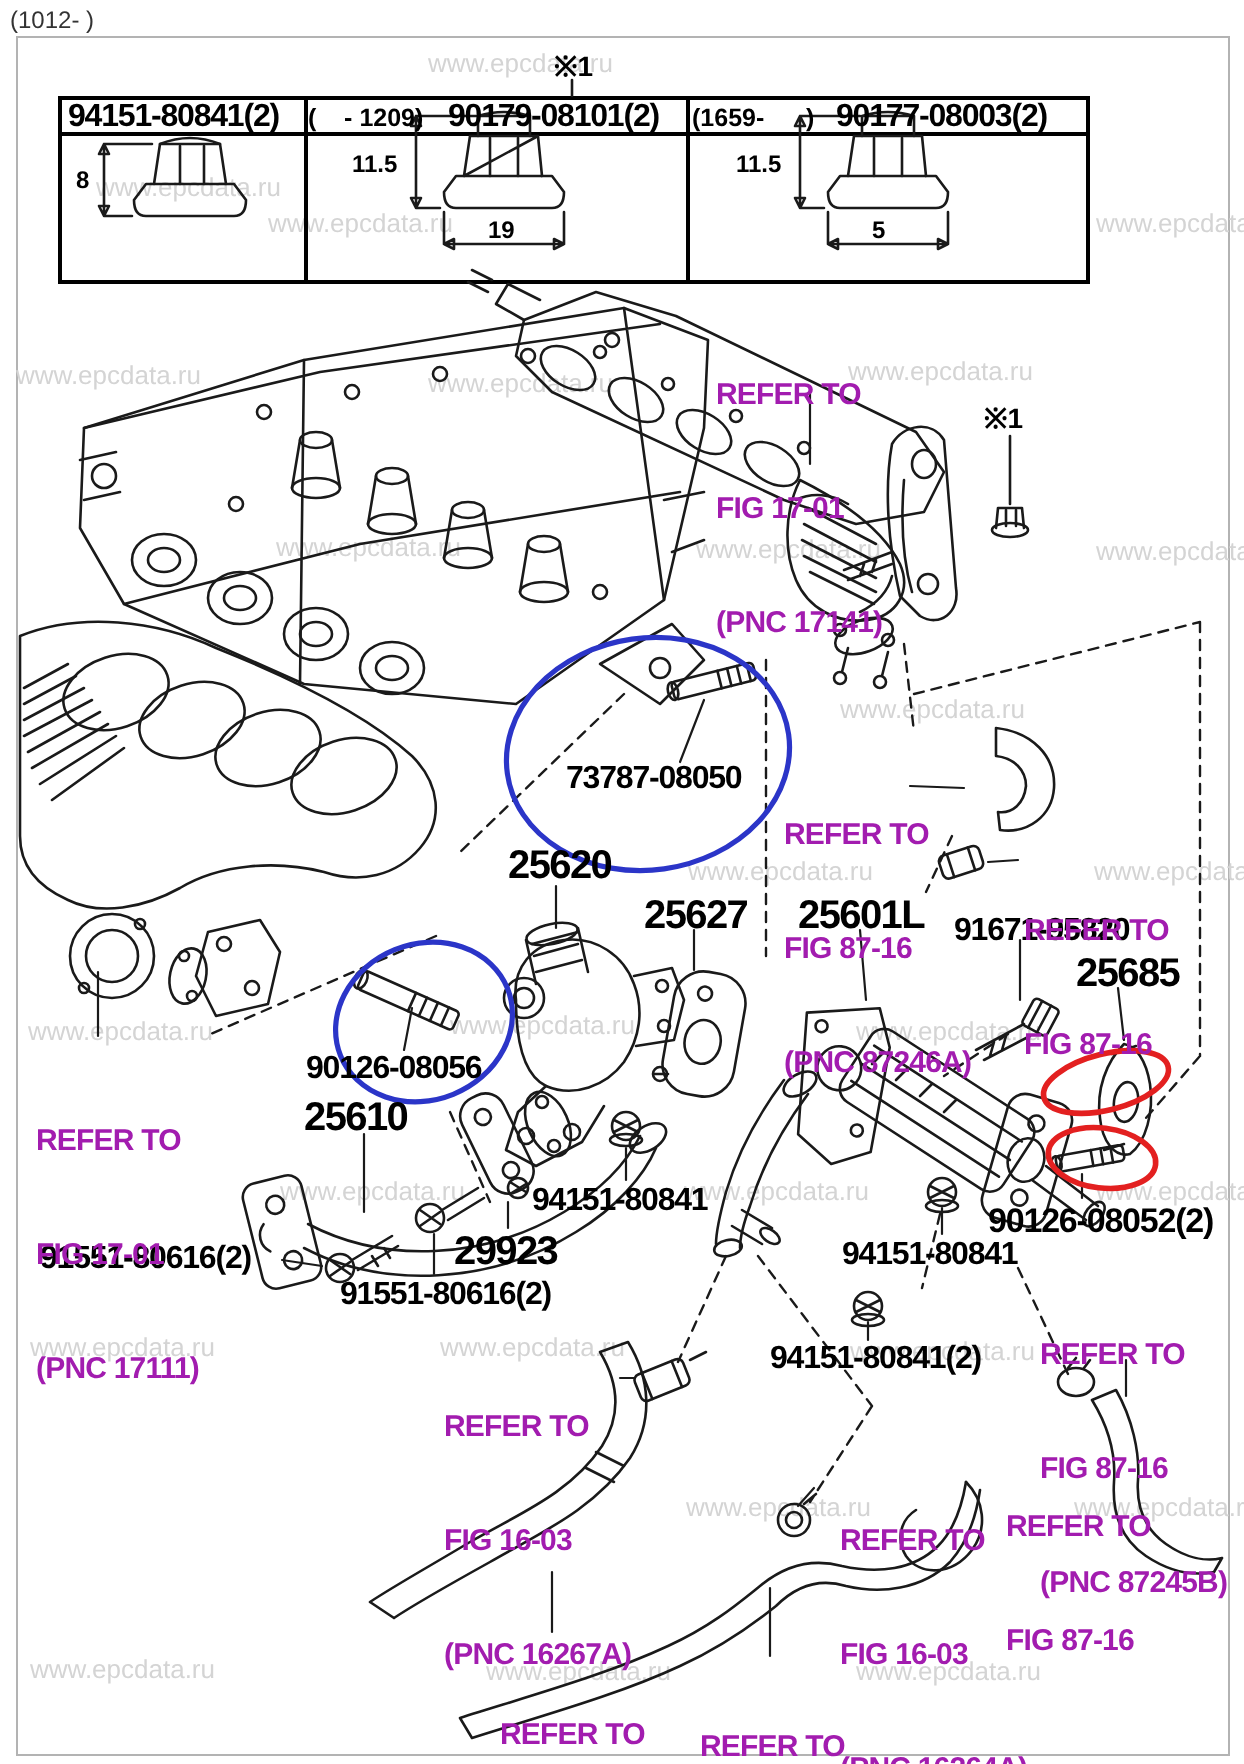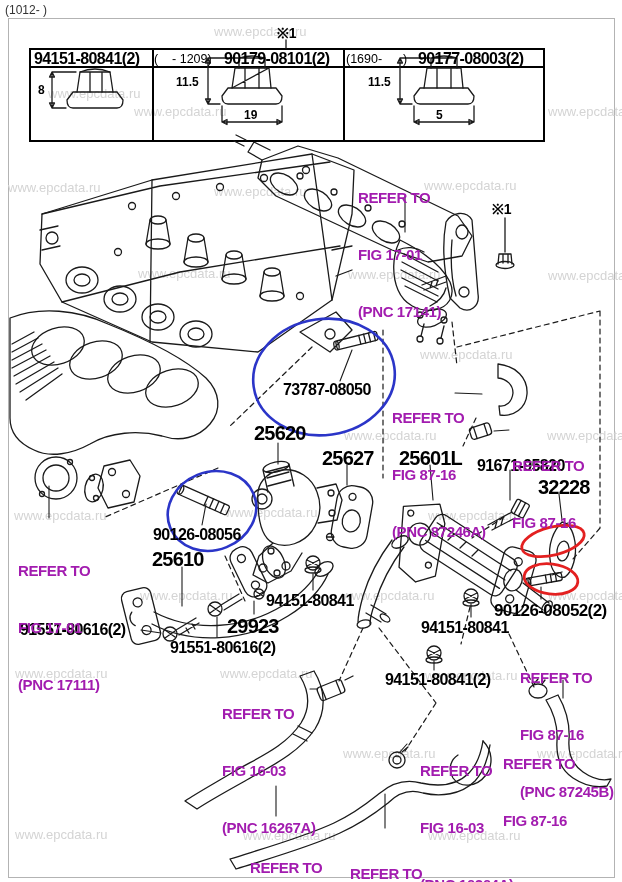--- a/index.html
+++ b/index.html
@@ -12,21 +12,21 @@
   #art{position:absolute;left:0;top:0;z-index:2;}
   #spec-table{position:absolute;left:29px;top:48px;width:512px;height:90px;
               border:2px solid #000;z-index:2;}
   .vline{position:absolute;top:0;bottom:0;width:2px;background:#000;}
   .hline{position:absolute;left:0;right:0;height:2px;background:#000;}
   .lab{position:absolute;z-index:3;color:#000;white-space:pre;
        font:700 16px/1 "Liberation Sans",sans-serif;letter-spacing:-0.6px;}
   .lab.big{font-size:20px;letter-spacing:-0.8px;}
   .lab.sm{font-size:17px;}
   .lab.dim{font-size:12px;letter-spacing:0;}
-  .lab.range{font-weight:400;font-size:12.5px;letter-spacing:0;}
+  .lab.range{font-weight:700;font-size:12.5px;letter-spacing:0;}
   .refer{position:absolute;z-index:3;color:#a21caf;white-space:pre;
          font:700 15px/19px "Liberation Sans",sans-serif;letter-spacing:-0.4px;}
   .refer span{display:block;}
   .marker{position:absolute;z-index:3;color:#000;font:700 14px/1 "Liberation Sans",sans-serif;}
   svg *{vector-effect:non-scaling-stroke;}
 </style>
 </head>
 <body>
 
 <div id="page">
@@ -397,34 +397,34 @@
   </svg>
 
   <div class="lab dim" style="left:5px;top:4px;font-weight:400;color:#333">(1012- )</div>
 
   <div class="marker" style="left:277px;top:26px">※1</div>
   <div class="marker" style="left:492px;top:202px">※1</div>
 
   <div class="lab" style="left:34px;top:51px">94151-80841(2)</div>
   <div class="lab range" style="left:154px;top:53px">(    - 1209)</div>
   <div class="lab" style="left:224px;top:51px">90179-08101(2)</div>
-  <div class="lab range" style="left:346px;top:53px">(1690-      )</div>
+  <div class="lab range" style="left:346px;top:53px">(1659-      )</div>
   <div class="lab" style="left:418px;top:51px">90177-08003(2)</div>
   <div class="lab dim" style="left:38px;top:84px">8</div>
   <div class="lab dim" style="left:176px;top:76px">11.5</div>
   <div class="lab dim" style="left:244px;top:109px">19</div>
   <div class="lab dim" style="left:368px;top:76px">11.5</div>
   <div class="lab dim" style="left:436px;top:109px">5</div>
 
   <div class="lab" style="left:283px;top:382px">73787-08050</div>
   <div class="lab big" style="left:254px;top:423px">25620</div>
   <div class="lab big" style="left:322px;top:448px">25627</div>
   <div class="lab big" style="left:399px;top:448px">25601L</div>
   <div class="lab" style="left:477px;top:458px">91671-95820</div>
-  <div class="lab big" style="left:538px;top:477px">32228</div>
+  <div class="lab big" style="left:538px;top:477px">25685</div>
   <div class="lab" style="left:153px;top:527px">90126-08056</div>
   <div class="lab big" style="left:152px;top:549px">25610</div>
   <div class="lab" style="left:20px;top:622px">91551-80616(2)</div>
   <div class="lab big" style="left:227px;top:616px">29923</div>
   <div class="lab" style="left:170px;top:640px">91551-80616(2)</div>
   <div class="lab" style="left:266px;top:593px">94151-80841</div>
   <div class="lab" style="left:421px;top:620px">94151-80841</div>
   <div class="lab" style="left:385px;top:672px">94151-80841(2)</div>
   <div class="lab sm" style="left:494px;top:602px">90126-08052(2)</div>
 

